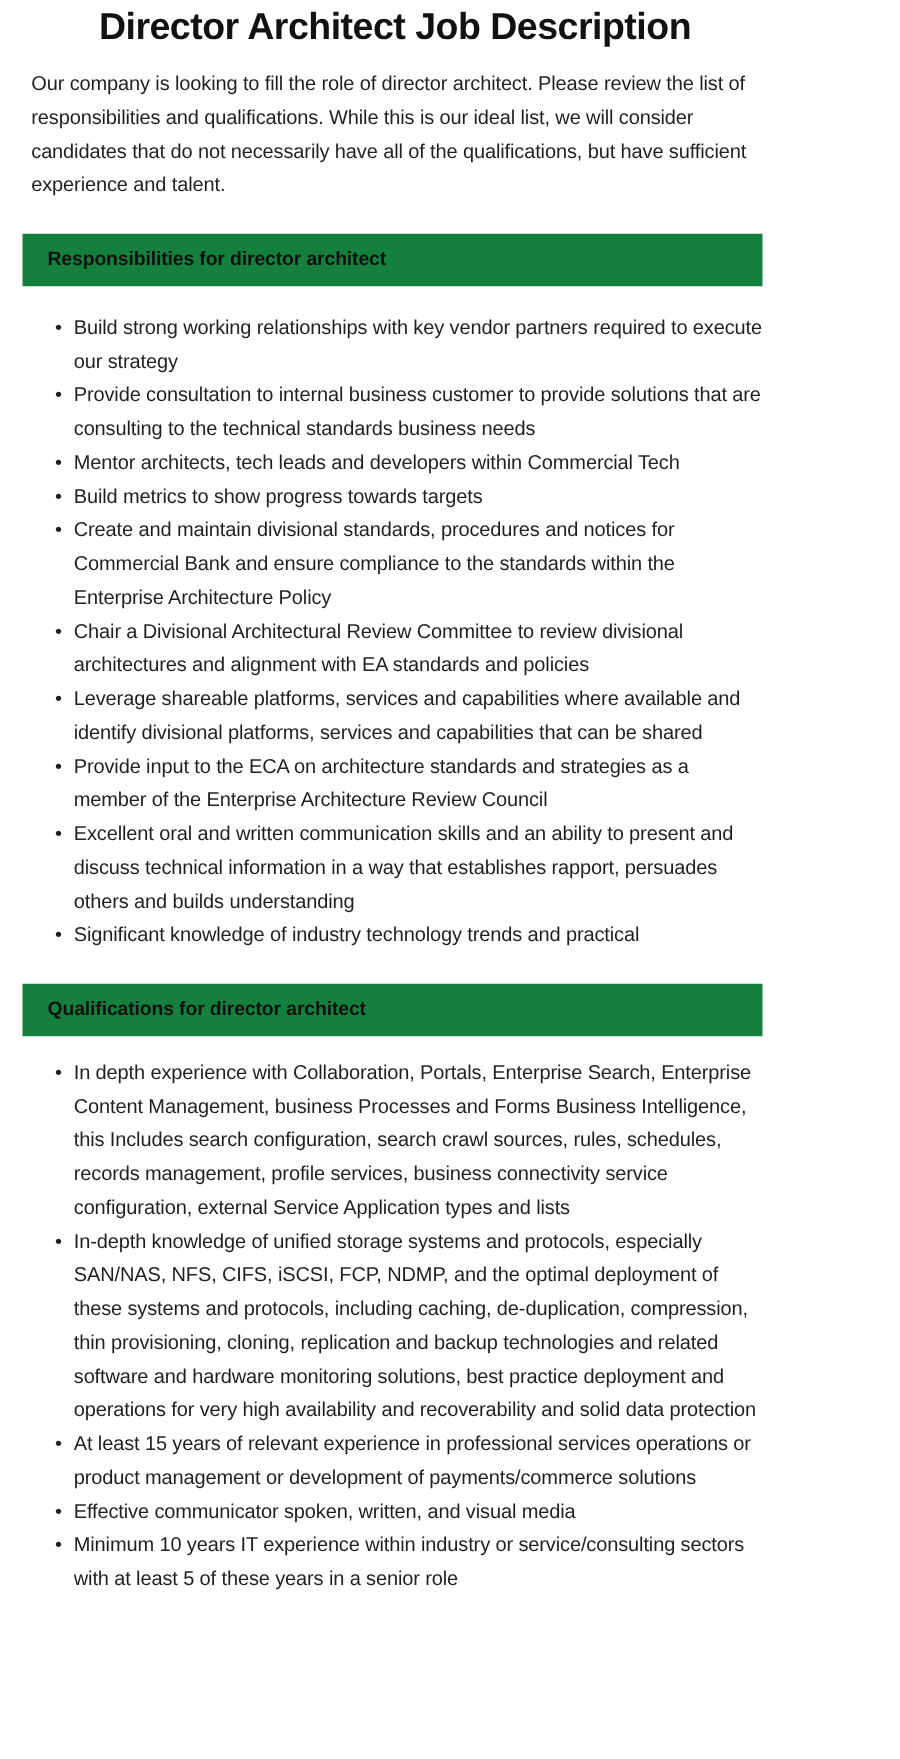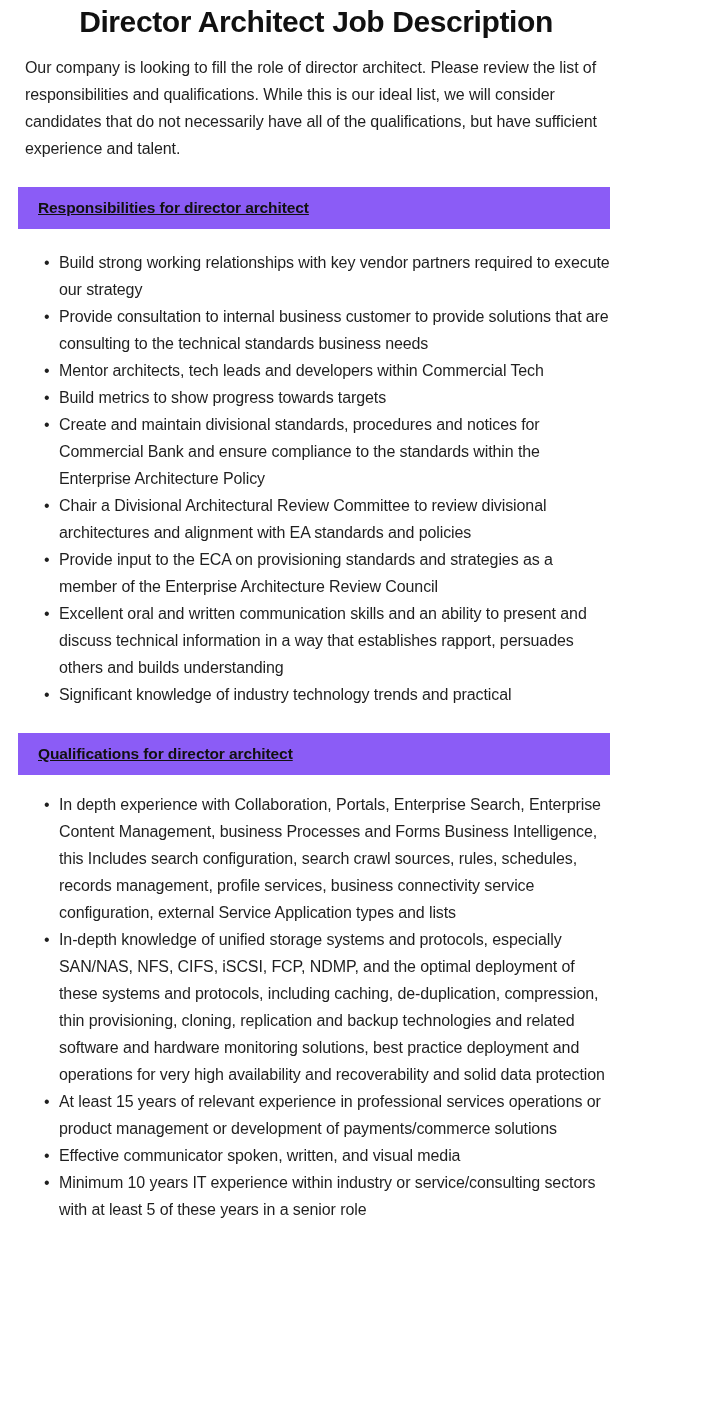--- a/index.html
+++ b/index.html
@@ -34,31 +34,30 @@
     line-height: 27px;
     margin: 0;
     padding: 0 25px 0 25px;
     color: #1f1f1f;
     letter-spacing: -0.1px;
   }
   .section {
     margin-top: 0;
   }
   .section-header {
-    background: #8b5cf6;
+    background: #15803d;
     margin: 25px 22px 0 18px;
     padding: 11px 0 11px 20px;
     font-size: 15.5px;
     font-weight: bold;
     color: #111111;
     letter-spacing: -0.1px;
     min-height: 42px;
     display: flex;
     align-items: center;
-    text-decoration: underline;
   }
   ul.bullet-list {
     list-style: none;
     margin: 0;
     padding: 18px 22px 0 44px;
   }
   ul.bullet-list li {
     position: relative;
     font-size: 16px;
     line-height: 27px;
@@ -91,21 +90,22 @@
 
   <section class="section section-responsibilities">
     <div class="section-header">Responsibilities for director architect</div>
     <ul class="bullet-list">
       <li>Build strong working relationships with key vendor partners required to execute our strategy</li>
       <li>Provide consultation to internal business customer to provide solutions that are consulting to the technical standards business needs</li>
       <li>Mentor architects, tech leads and developers within Commercial Tech</li>
       <li>Build metrics to show progress towards targets</li>
       <li>Create and maintain divisional standards, procedures and notices for Commercial Bank and ensure compliance to the standards within the Enterprise Architecture Policy</li>
       <li>Chair a Divisional Architectural Review Committee to review divisional architectures and alignment with EA standards and policies</li>
-      <li>Provide input to the ECA on provisioning standards and strategies as a member of the Enterprise Architecture Review Council</li>
+      <li>Leverage shareable platforms, services and capabilities where available and identify divisional platforms, services and capabilities that can be shared</li>
+      <li>Provide input to the ECA on architecture standards and strategies as a member of the Enterprise Architecture Review Council</li>
       <li>Excellent oral and written communication skills and an ability to present and discuss technical information in a way that establishes rapport, persuades others and builds understanding</li>
       <li>Significant knowledge of industry technology trends and practical</li>
     </ul>
   </section>
 
   <section class="section section-qualifications">
     <div class="section-header">Qualifications for director architect</div>
     <ul class="bullet-list">
       <li>In depth experience with Collaboration, Portals, Enterprise Search, Enterprise Content Management, business Processes and Forms Business Intelligence, this Includes search configuration, search crawl sources, rules, schedules, records management, profile services, business connectivity service configuration, external Service Application types and lists</li>
       <li>In-depth knowledge of unified storage systems and protocols, especially SAN/NAS, NFS, CIFS, iSCSI, FCP, NDMP, and the optimal deployment of these systems and protocols, including caching, de-duplication, compression, thin provisioning, cloning, replication and backup technologies and related software and hardware monitoring solutions, best practice deployment and operations for very high availability and recoverability and solid data protection</li>

